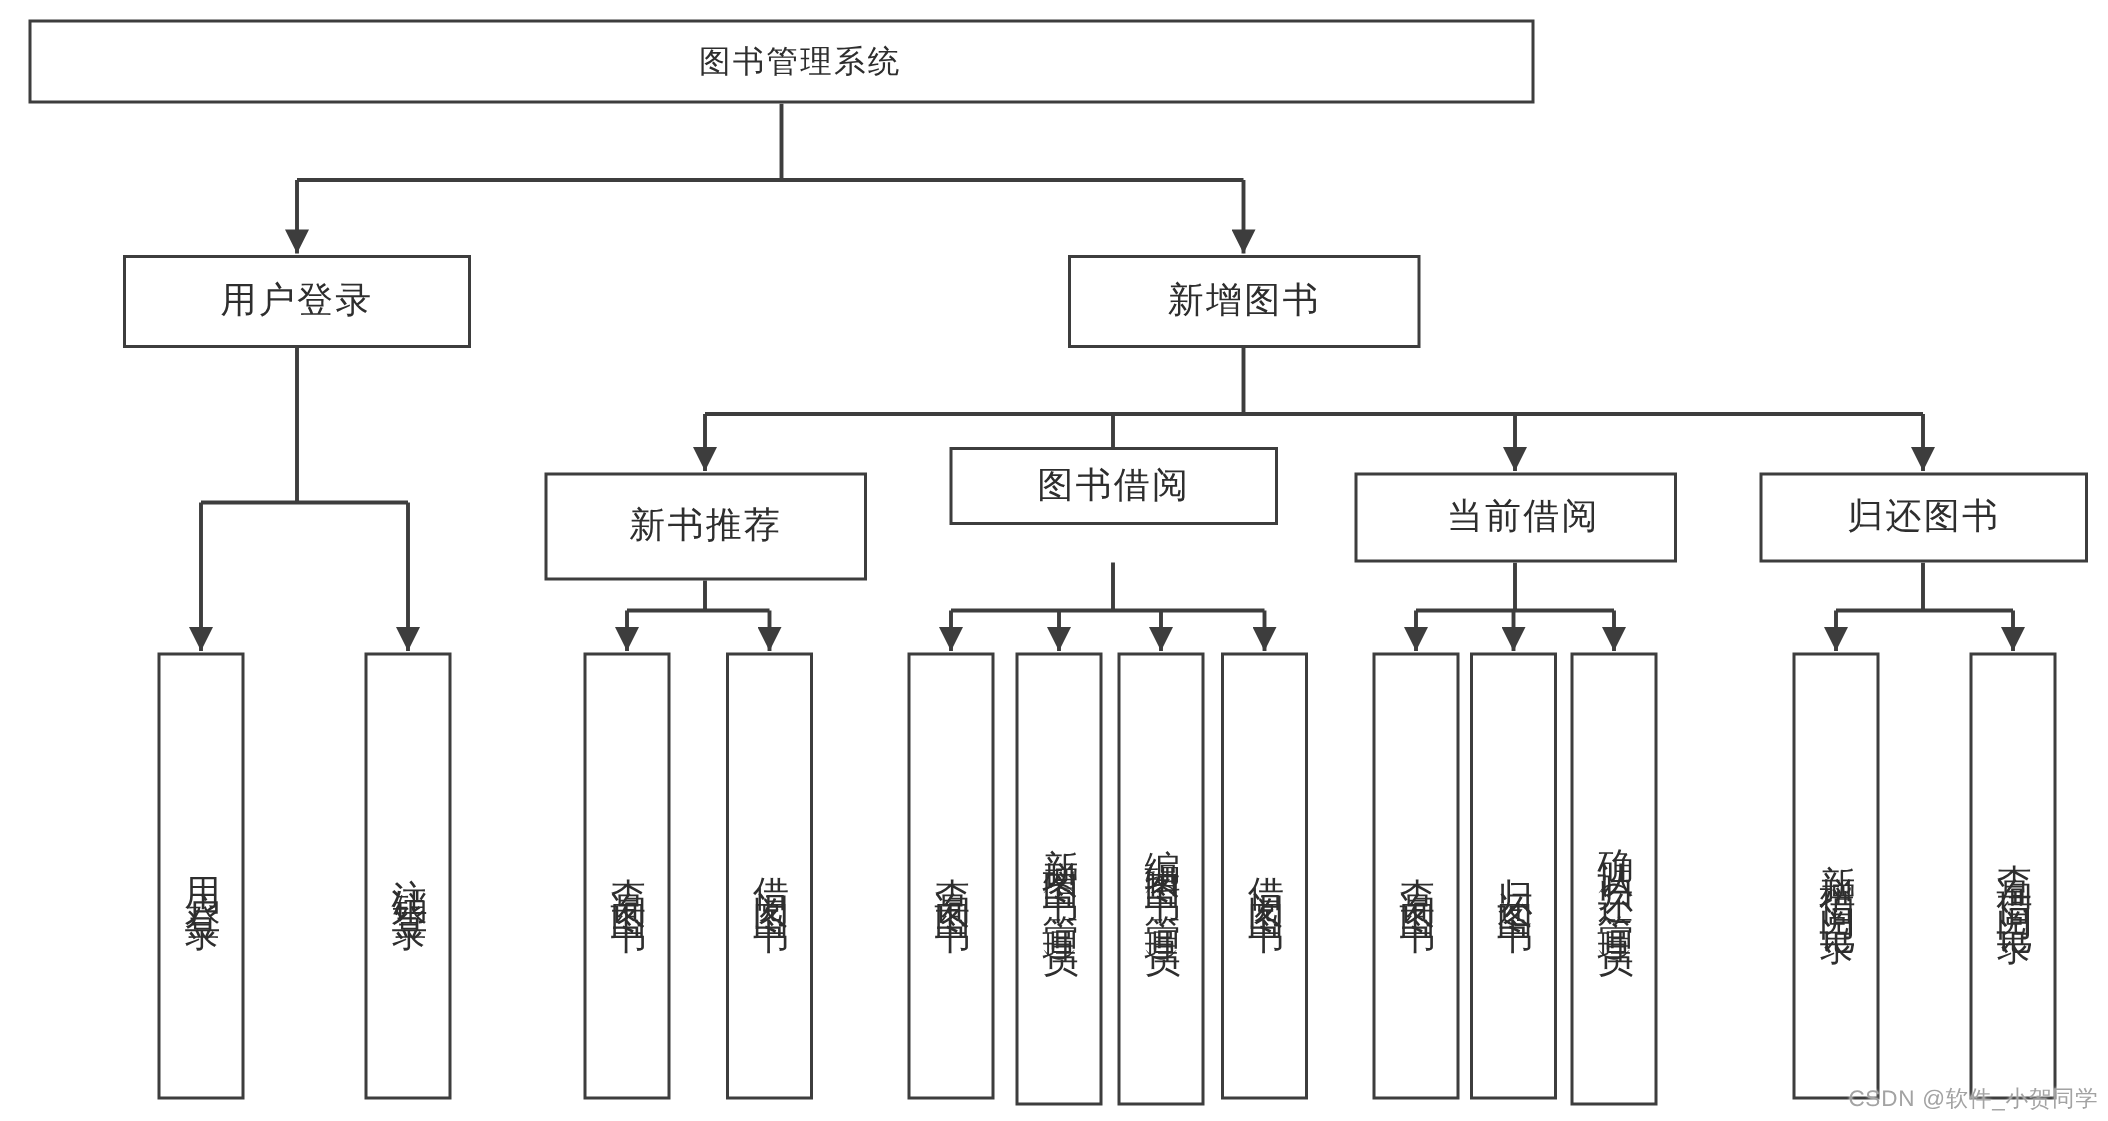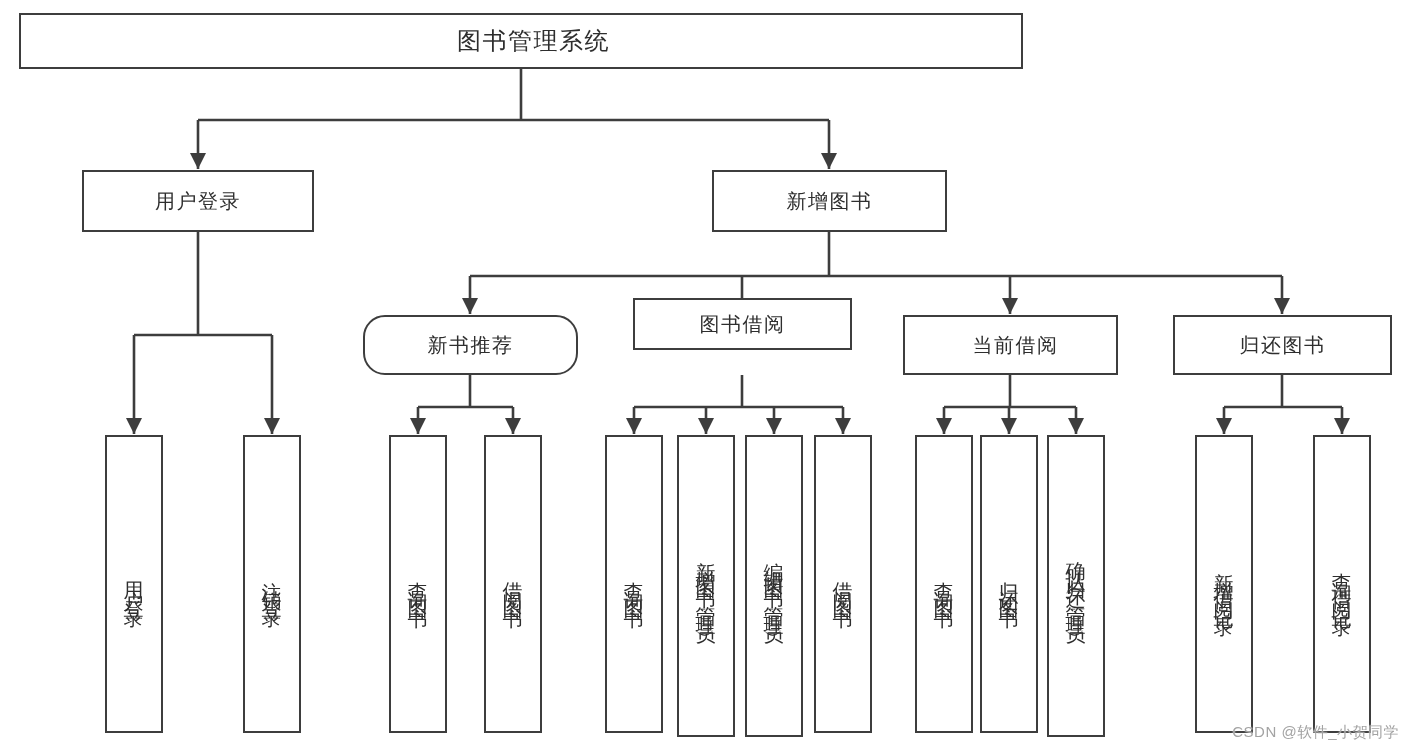--- a/index.html
+++ b/index.html
@@ -38,26 +38,26 @@
     position: absolute;
     background: var(--background);
     border: 2.6px solid var(--box-border);
     display: flex;
     align-items: center;
     justify-content: center;
     color: var(--text);
     z-index: 1;
   }
   .node .lbl {
-    font-size: 20px;
+    font-size: 24px;
     letter-spacing: 1.5px;
     line-height: 1;
     white-space: nowrap;
   }
-  .node.root .lbl { font-size: 24px; margin-left: 25px; }
+  .node.root .lbl { font-size: 21px; margin-left: 25px; }
   .node.vert .lbl {
     writing-mode: vertical-rl;
     text-orientation: mixed;
     letter-spacing: 9px;
     white-space: normal;
   }
 
   .watermark {
     position: absolute;
     right: 6px;
@@ -133,21 +133,21 @@
     <span class="lbl">图书管理系统</span>
   </div>
 
   <div class="node" style="left:82px;top:170px;width:232px;height:62px;">
     <span class="lbl">用户登录</span>
   </div>
   <div class="node" style="left:712px;top:170px;width:235px;height:62px;">
     <span class="lbl">新增图书</span>
   </div>
 
-  <div class="node" style="left:363px;top:315px;width:215px;height:60px;border-radius:22px;">
+  <div class="node" style="left:363px;top:315px;width:215px;height:72px;">
     <span class="lbl">新书推荐</span>
   </div>
   <div class="node" style="left:633px;top:298px;width:219px;height:52px;">
     <span class="lbl">图书借阅</span>
   </div>
   <div class="node" style="left:903px;top:315px;width:215px;height:60px;padding-left:10px;">
     <span class="lbl">当前借阅</span>
   </div>
   <div class="node" style="left:1173px;top:315px;width:219px;height:60px;">
     <span class="lbl">归还图书</span>

